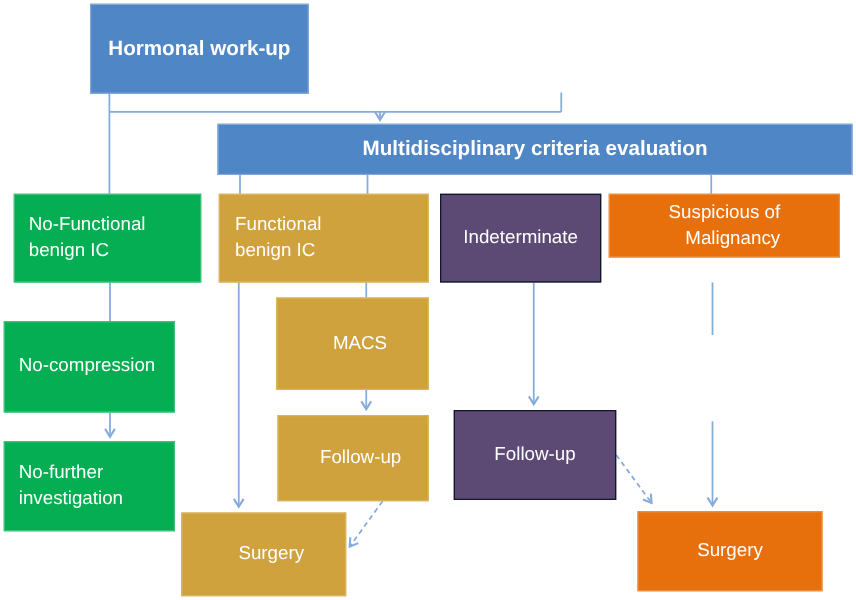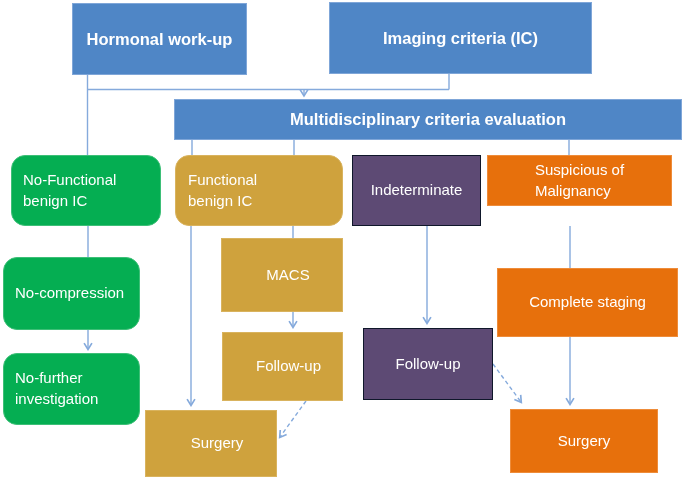--- a/index.html
+++ b/index.html
@@ -11,28 +11,28 @@
     overflow:hidden;
   }
   #edges{
     position:absolute;left:0;top:0;width:685px;height:480px;
     color:var(--connector,#85aadc);
     z-index:1;
   }
   .node{
     position:absolute;
     display:flex;align-items:center;justify-content:center;
-    text-align:left;
+    text-align:right;
     color:#ffffff;
     font-size:15px;line-height:1.38;
     white-space:pre-line;
     box-sizing:border-box;
     z-index:2;
   }
-  .node.left{justify-content:flex-start;text-align:left;padding-left:11px;padding-right:8px;border-radius:14px;}
+  .node.left{justify-content:flex-start;text-align:left;padding-left:11px;padding-right:8px;}
   .node.blue{background:var(--blue,#4f86c6);border:1px solid #7fa6d8;font-weight:bold;font-size:16.5px;}
   .node.green{background:var(--green,#05ae52);border:1px solid #3dbf77;}
   .node.gold{background:var(--gold,#cfa23d);border:1px solid #d9b35e;padding-left:12px;}
   .node.purple{background:var(--purple,#5d4a74);border:1px solid #0f172a;}
   .node.orange{background:var(--orange,#e7700c);border:1px solid #ee8c3a;}
 </style>
 </head>
 <body>
 
 <div id="canvas">
@@ -61,23 +61,20 @@
       <path d="M570,337 L570,404" marker-end="url(#arrow)"></path>
       <path d="M306,401 L280,437" stroke-dasharray="4 3" marker-end="url(#arrow)"></path>
       <path d="M493,364 L521,402" stroke-dasharray="4 3" marker-end="url(#arrow)"></path>
     </g>
   </svg>
 
   <div class="node blue" style="left:72px;top:3px;width:175px;height:72px">
     <span>Hormonal work-up</span>
   </div>
 
-  <div class="node blue" style="left:329px;top:2px;width:263px;height:72px">
-    <span>Imaging criteria (IC)</span>
-  </div>
 
   <div class="node blue" style="left:174px;top:99px;width:508px;height:41px">
     <span>Multidisciplinary criteria evaluation</span>
   </div>
 
   <div class="node green left" style="left:11px;top:155px;width:150px;height:71px">
     <span>No-Functional
 benign IC</span>
   </div>
 
@@ -113,21 +110,18 @@
   </div>
 
   <div class="node gold" style="left:145px;top:410px;width:132px;height:67px">
     <span>Surgery</span>
   </div>
 
   <div class="node purple" style="left:363px;top:328px;width:130px;height:72px">
     <span>Follow-up</span>
   </div>
 
-  <div class="node orange" style="left:497px;top:268px;width:181px;height:69px">
-    <span>Complete staging</span>
-  </div>
 
   <div class="node orange" style="left:510px;top:409px;width:148px;height:64px">
     <span>Surgery</span>
   </div>
 
 </div>
 
 </body></html>

